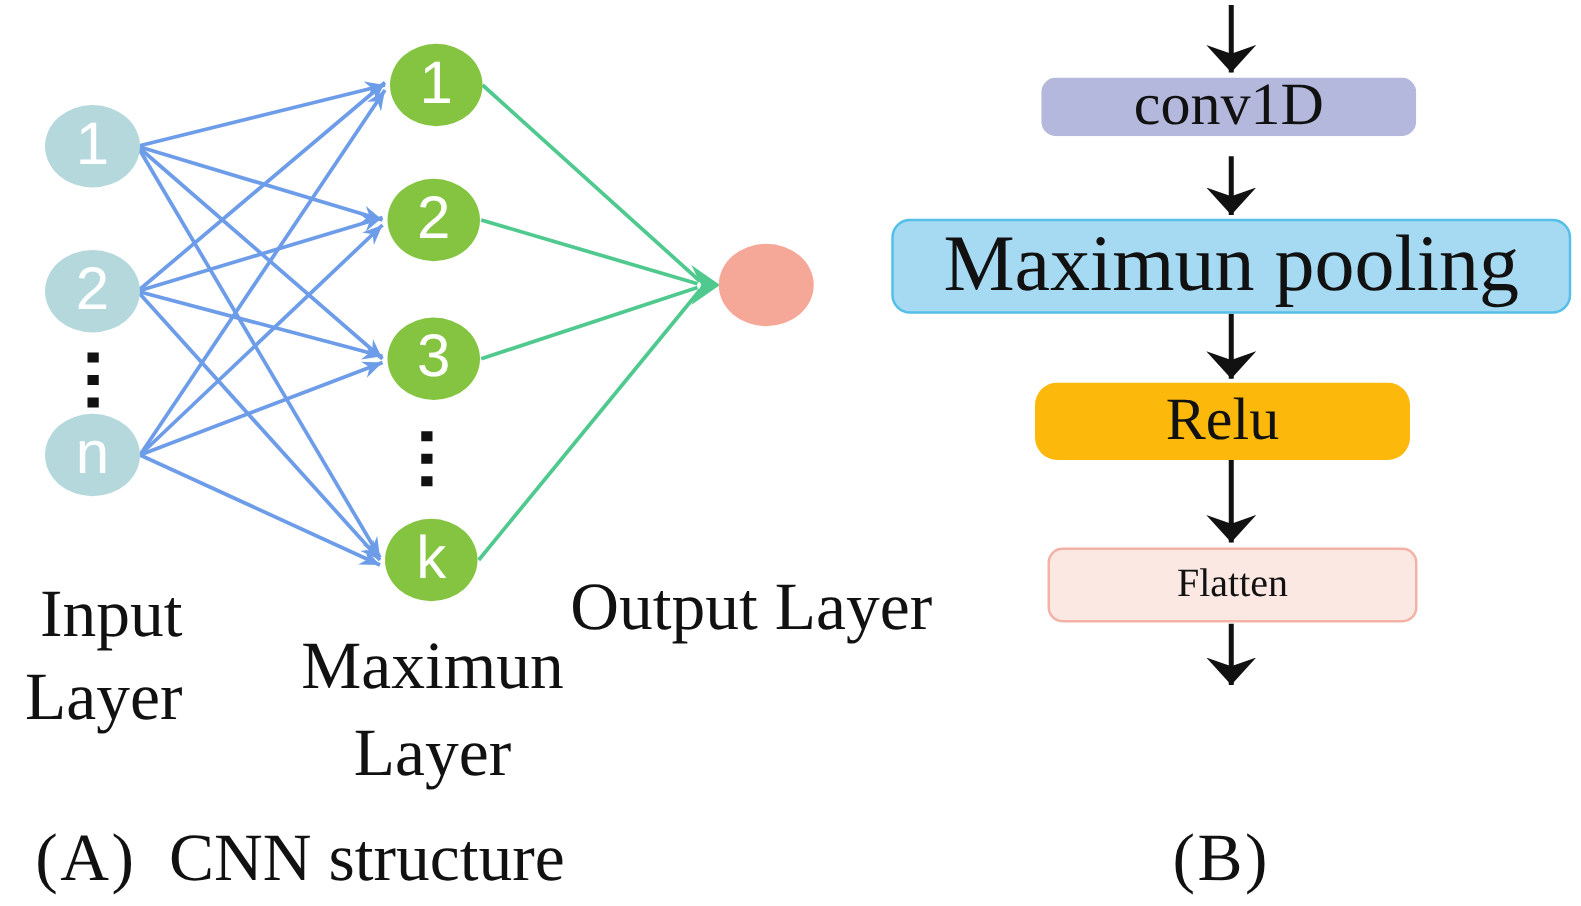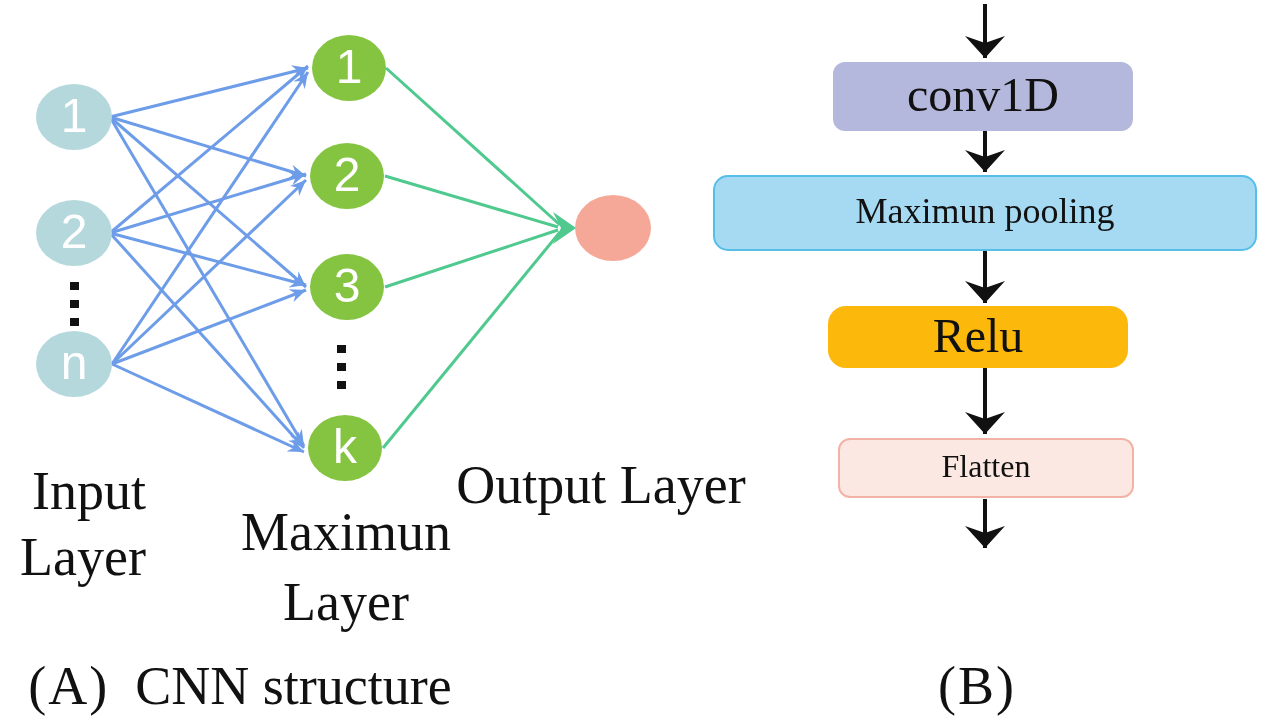--- a/index.html
+++ b/index.html
@@ -51,21 +51,21 @@
   
   .flow-box{
     position:absolute;
     display:flex;align-items:center;justify-content:center;
     border-radius:12px;
     box-sizing:border-box;
     font-size:48px;
     padding-bottom:4px;
     border:2px solid transparent;
   }
-  .flow-box.pooling{border-radius:15px;font-size:36px;}
+  .flow-box.pooling{border-radius:15px;font-size:64px;}
   .flow-box.flatten{font-size:32px;}
 </style>
 </head>
 <body>
 
 <div class="stage">
 
   <svg width="1265" height="725" viewBox="0 0 1265 725">
     <defs>
       <marker id="mBlue" viewBox="0 0 14 12" refX="14" refY="6" markerWidth="16" markerHeight="14" markerUnits="userSpaceOnUse" orient="auto">
@@ -146,21 +146,21 @@
   <div class="layer-label" style="left:0px;top:458px;width:146px;text-align:right;">
     <div>Input</div>
     <div>Layer</div>
   </div>
   <div class="layer-label" style="left:226px;top:497px;width:240px;line-height:70px;">
     <div>Maximun</div>
     <div>Layer</div>
   </div>
   <div class="layer-label" style="left:441px;top:452px;width:320px;">Output Layer</div>
 
-  <div class="flow-box" style="left: 833px; top: 62px; width: 300px; height: 69px; background-color: rgb(180, 184, 220);">
+  <div class="flow-box" style="left: 833px; top: 62px; width: 300px; height: 47px; background-color: rgb(180, 184, 220);">
     <span>conv1D</span>
   </div>
   <div class="flow-box pooling" style="left: 713px; top: 175px; width: 544px; height: 76px; background-color: rgb(166, 217, 242); border-color: rgb(85, 191, 232);">
     <span>Maximun pooling</span>
   </div>
   <div class="flow-box" style="left: 828px; top: 306px; width: 300px; height: 62px; background-color: rgb(252, 184, 11); border-radius: 18px;">
     <span>Relu</span>
   </div>
   <div class="flow-box flatten" style="left: 838px; top: 438px; width: 296px; height: 60px; background-color: rgb(252, 232, 227); border-color: rgb(243, 178, 166);">
     <span>Flatten</span>

